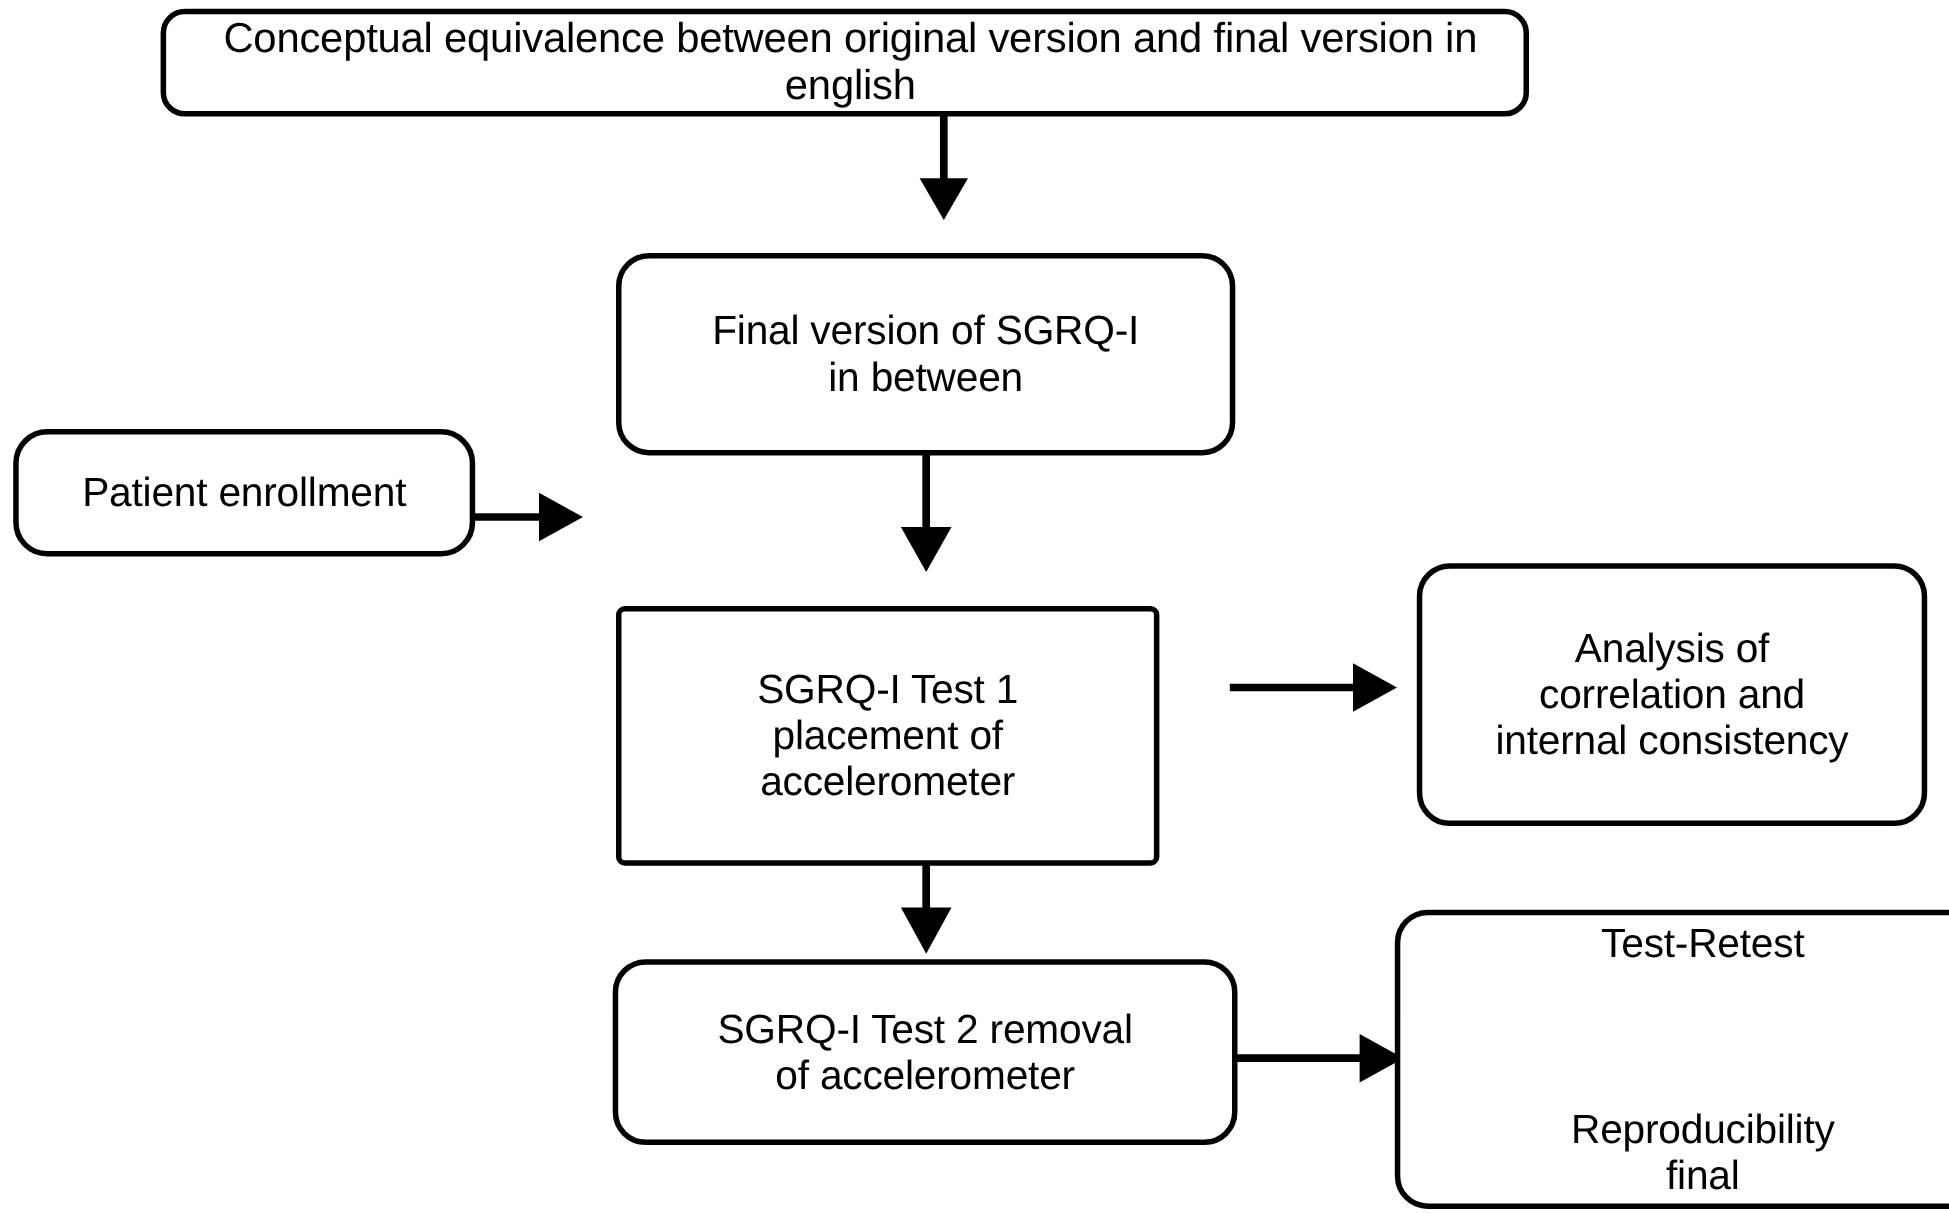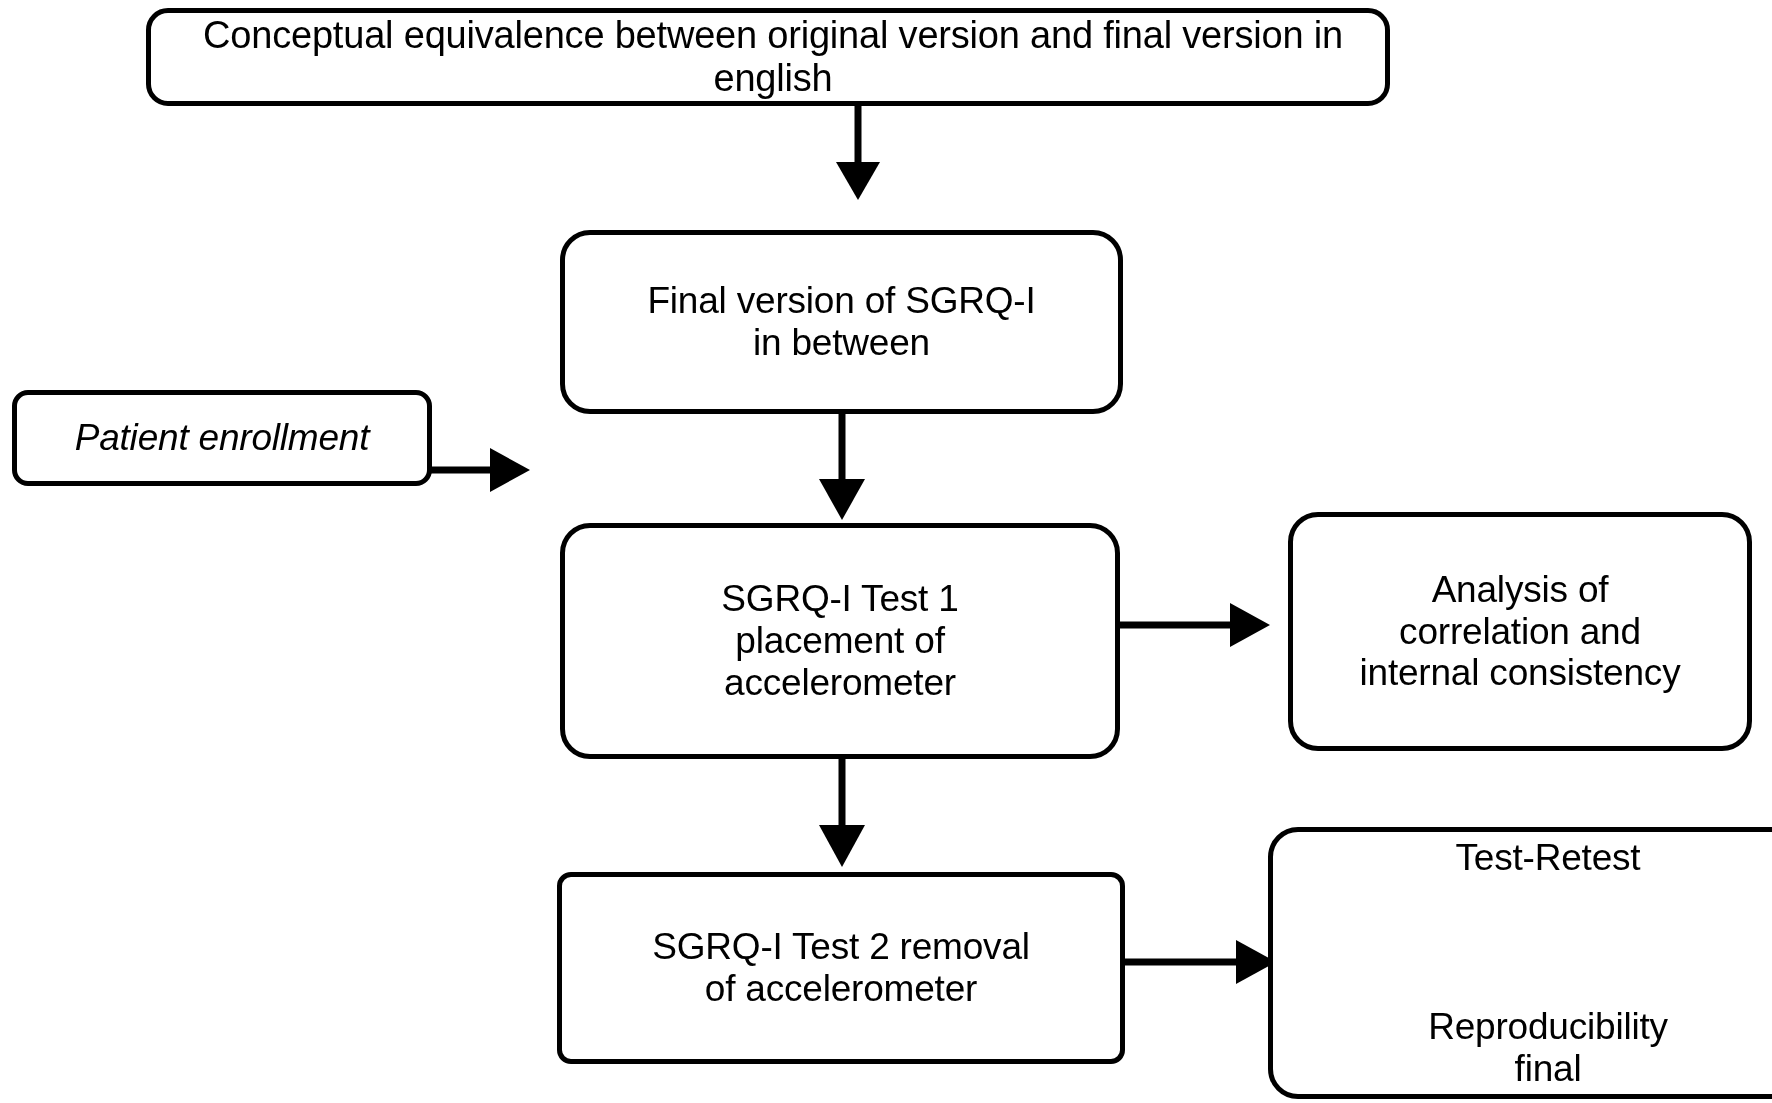--- a/index.html
+++ b/index.html
@@ -39,35 +39,34 @@
     left: 146px;  top: 8px;   width: 1244px; height: 98px;
     border-radius: 22px;
     font-size: 38px;
     padding-left: 20px;
   }
   #node-final-version-spanish {
     left: 560px;  top: 230px; width: 563px;  height: 184px;
     border-radius: 30px;
   }
   #node-patient-enrollment {
-    left: 12px;   top: 390px; width: 420px;  height: 96px;
-    border-radius: 16px;
-    font-style: italic;
+    left: 12px;   top: 390px; width: 420px;  height: 116px;
+    border-radius: 31px;
   }
   #node-sgrq-test-1 {
-    left: 560px;  top: 523px; width: 560px;  height: 236px;
-    border-radius: 30px;
+    left: 560px;  top: 551px; width: 494px;  height: 236px;
+    border-radius: 8px;
   }
   #node-analysis-correlation {
     left: 1288px; top: 512px; width: 464px;  height: 239px;
     border-radius: 30px;
   }
   #node-sgrq-test-2 {
-    left: 557px;  top: 872px; width: 568px;  height: 192px;
-    border-radius: 14px;
+    left: 557px;  top: 872px; width: 568px;  height: 169px;
+    border-radius: 30px;
   }
   #node-test-retest {
     left: 1268px; top: 827px; width: 560px;  height: 272px;
     border-radius: 30px;
   }
   #node-test-retest .stacked {
     display: block;
   }
   #node-test-retest .gap {
     display: block;

